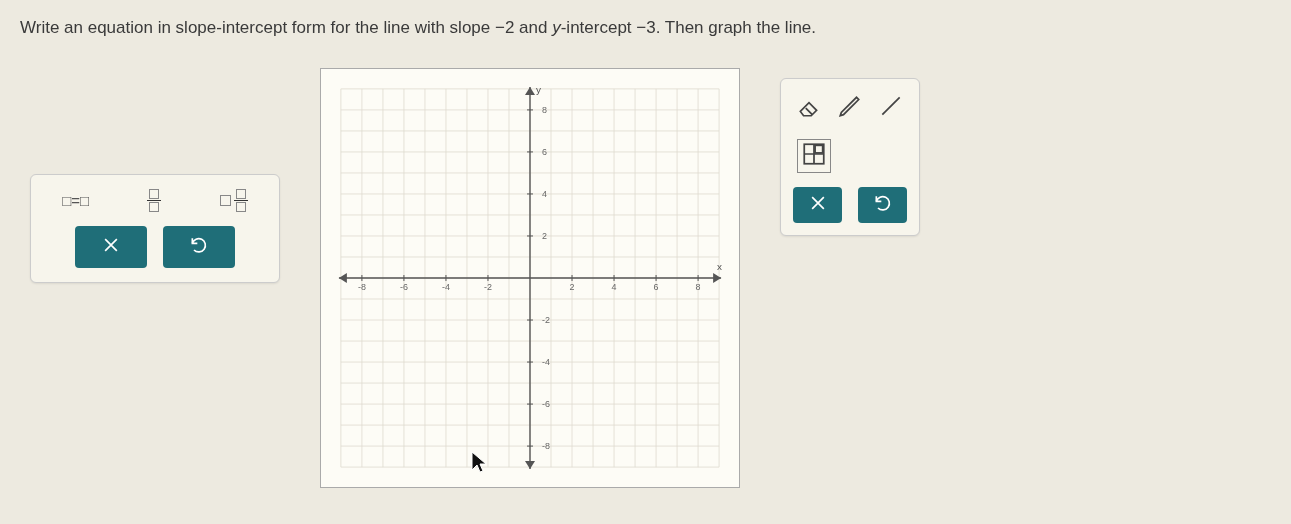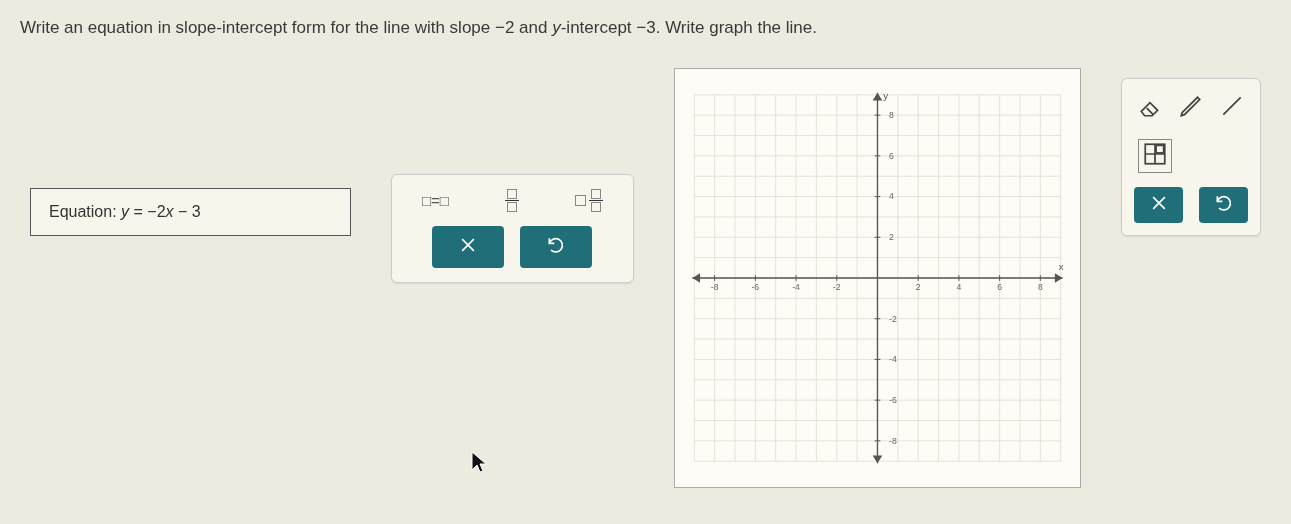--- a/index.html
+++ b/index.html
@@ -104,28 +104,25 @@
     .cursor-arrow {
       position:absolute;
       left:470px; top:450px;
       font-size:22px; color:#111;
     }
   </style>
 </head>
 <body>
 
 <div class="prompt">
-  <span>Write an equation in slope-intercept form for the line with slope </span><span>−2</span><span> and </span><i>y</i><span>-intercept </span><span>−3</span><span>. Write graph the line.</span>
+  <span>Write an equation in slope-intercept form for the line with slope </span><span>−2</span><span> and </span><i>y</i><span>-intercept </span><span>−3</span><span>. Then graph the line.</span>
 </div>
 
 <div class="content-row">
 
-  <div class="equation-box">
-    <span>Equation: </span><i>y</i><span> = </span><span>−2</span><i>x</i><span> − </span><span>3</span>
-  </div>
 
   <div class="math-palette">
     <div class="palette-row">
       <span class="palette-item">□=□</span>
       <span class="palette-item">
         <span class="frac">
             <span class="num"></span>
             <span class="bar"></span>
             <span class="den"></span>
           </span>

